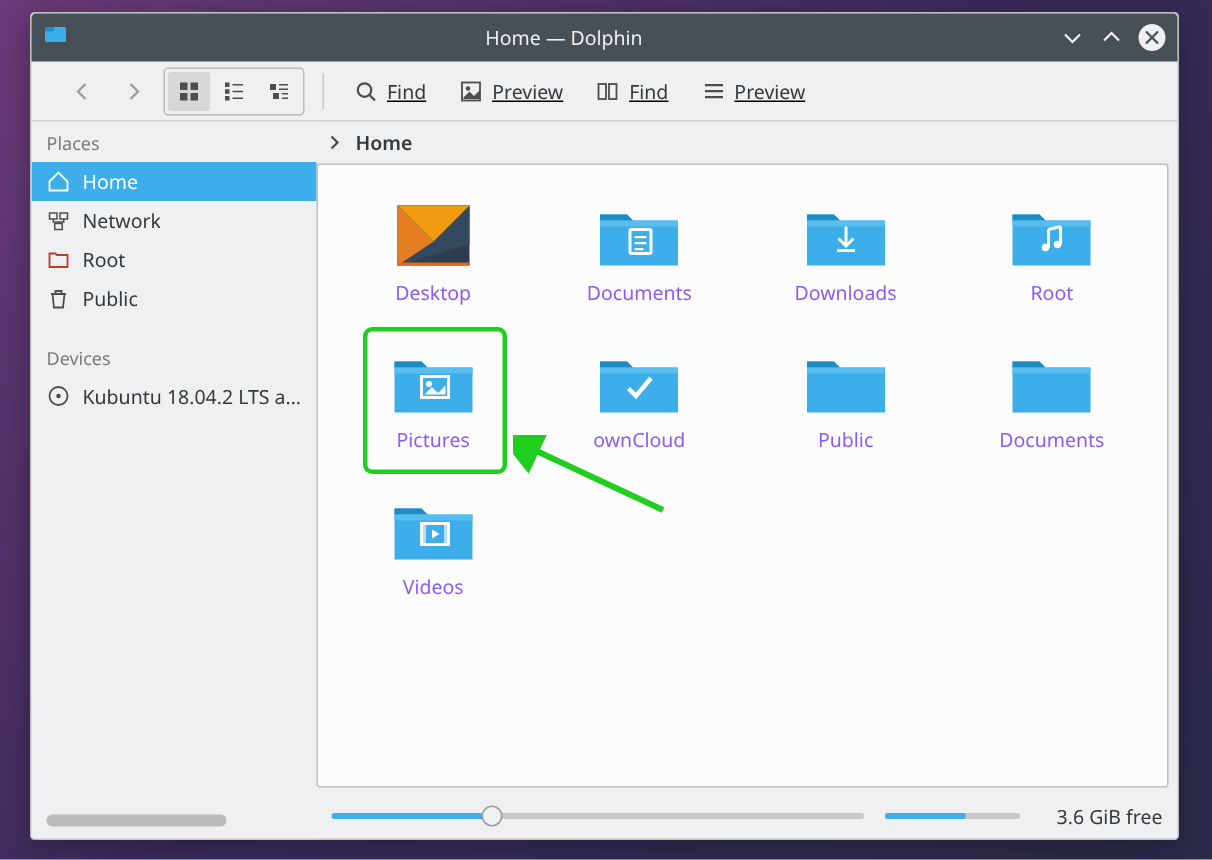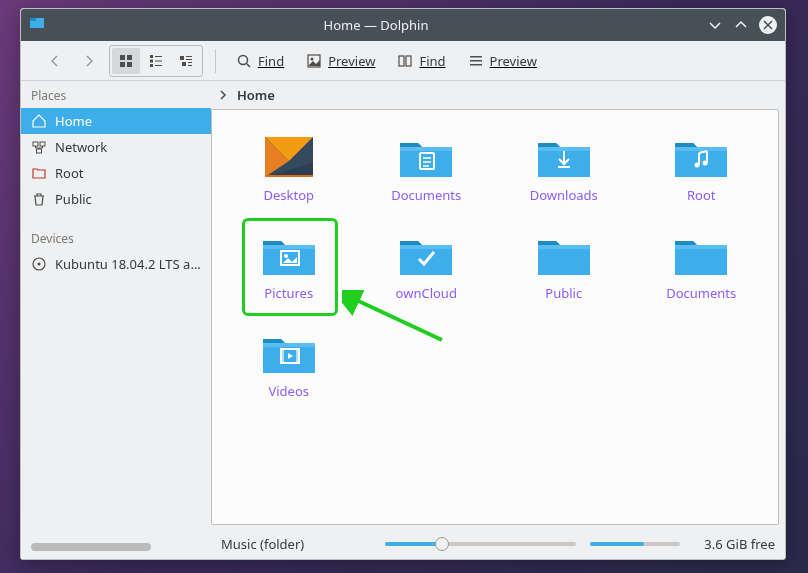--- a/index.html
+++ b/index.html
@@ -347,21 +347,20 @@
     <rect x="22" y="20" width="18" height="14" fill="none" stroke="#ffffff" stroke-width="2"></rect>
                 <rect x="22" y="20" width="3" height="14" fill="#ffffff" opacity="0.6"></rect>
                 <rect x="37" y="20" width="3" height="14" fill="#ffffff" opacity="0.6"></rect>
                 <path d="M29 24 L34 27 L29 30 Z" fill="#ffffff"></path>
   </svg>
             </div>
     <span class="label">Videos</span>
           </div>
         </div>
       <div class="statusbar">
-        <span class="status-text">Music (folder)</span>
         <div class="zoom-slider">
           <div class="track">
               <div class="fill"></div>
               <div class="thumb"></div>
             </div>
         </div>
         <div class="disk-bar">
             <div class="fill"></div>
           </div>
         <span class="disk-text">3.6 GiB free</span>

